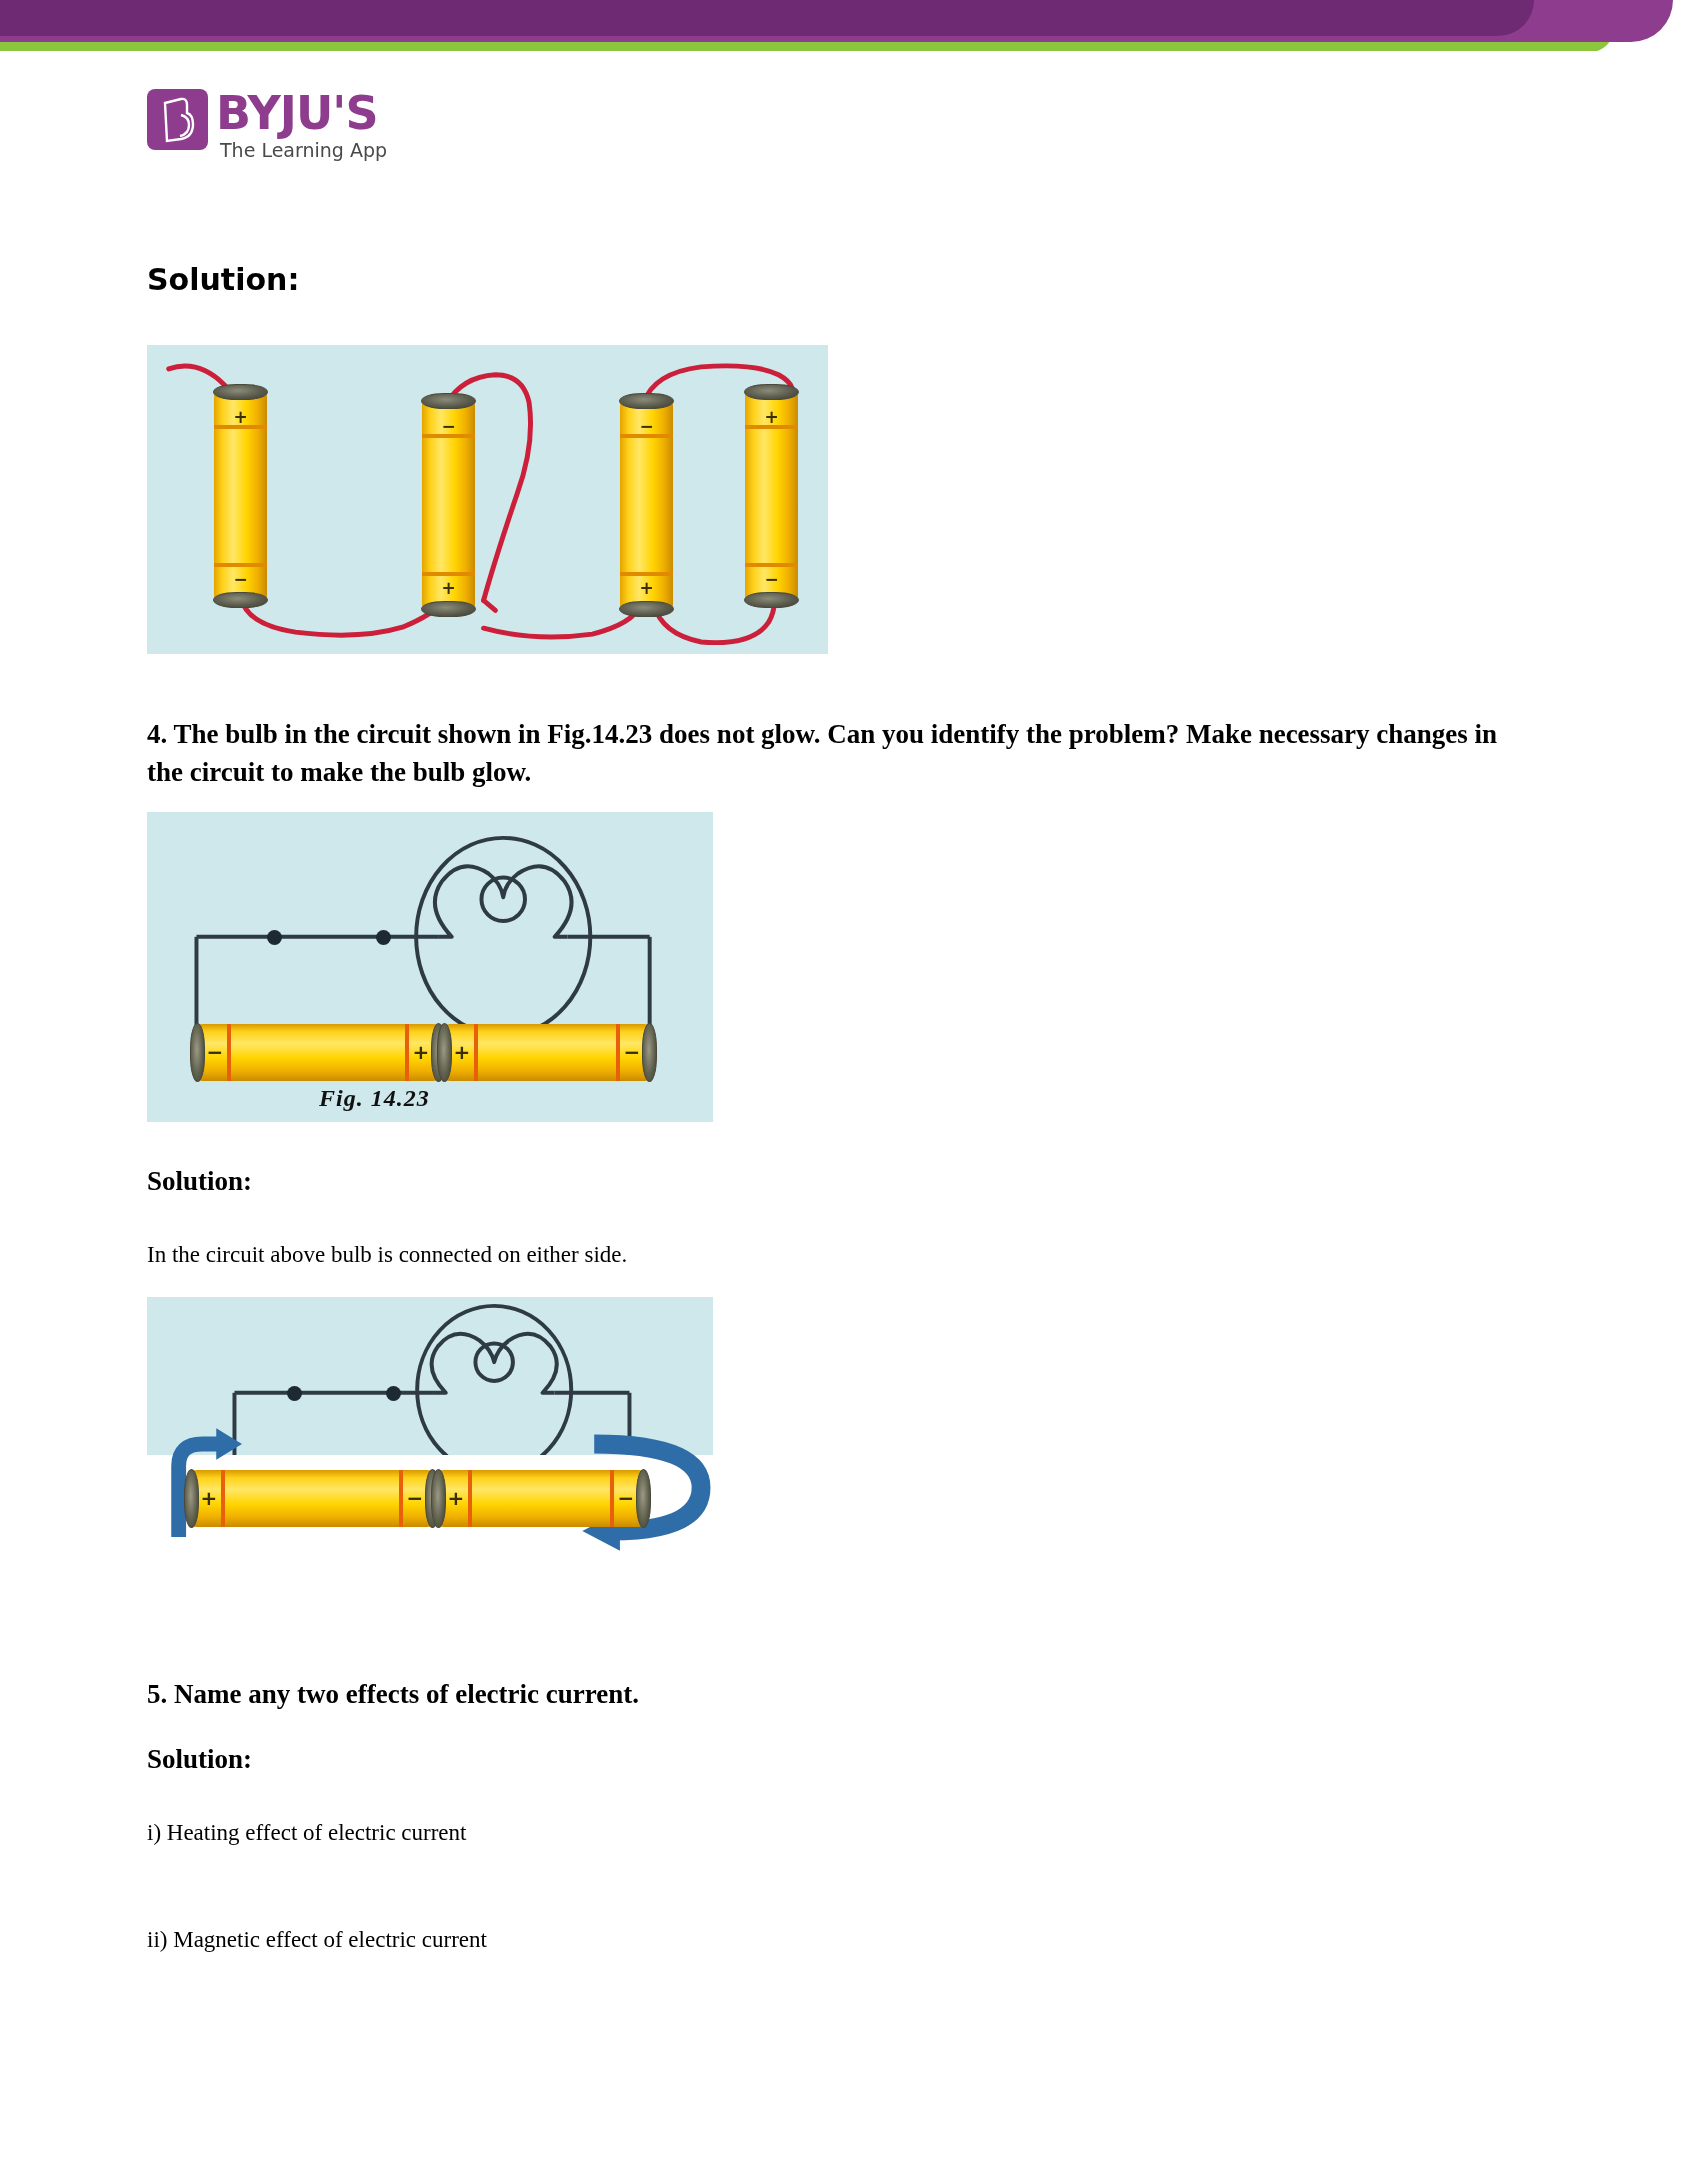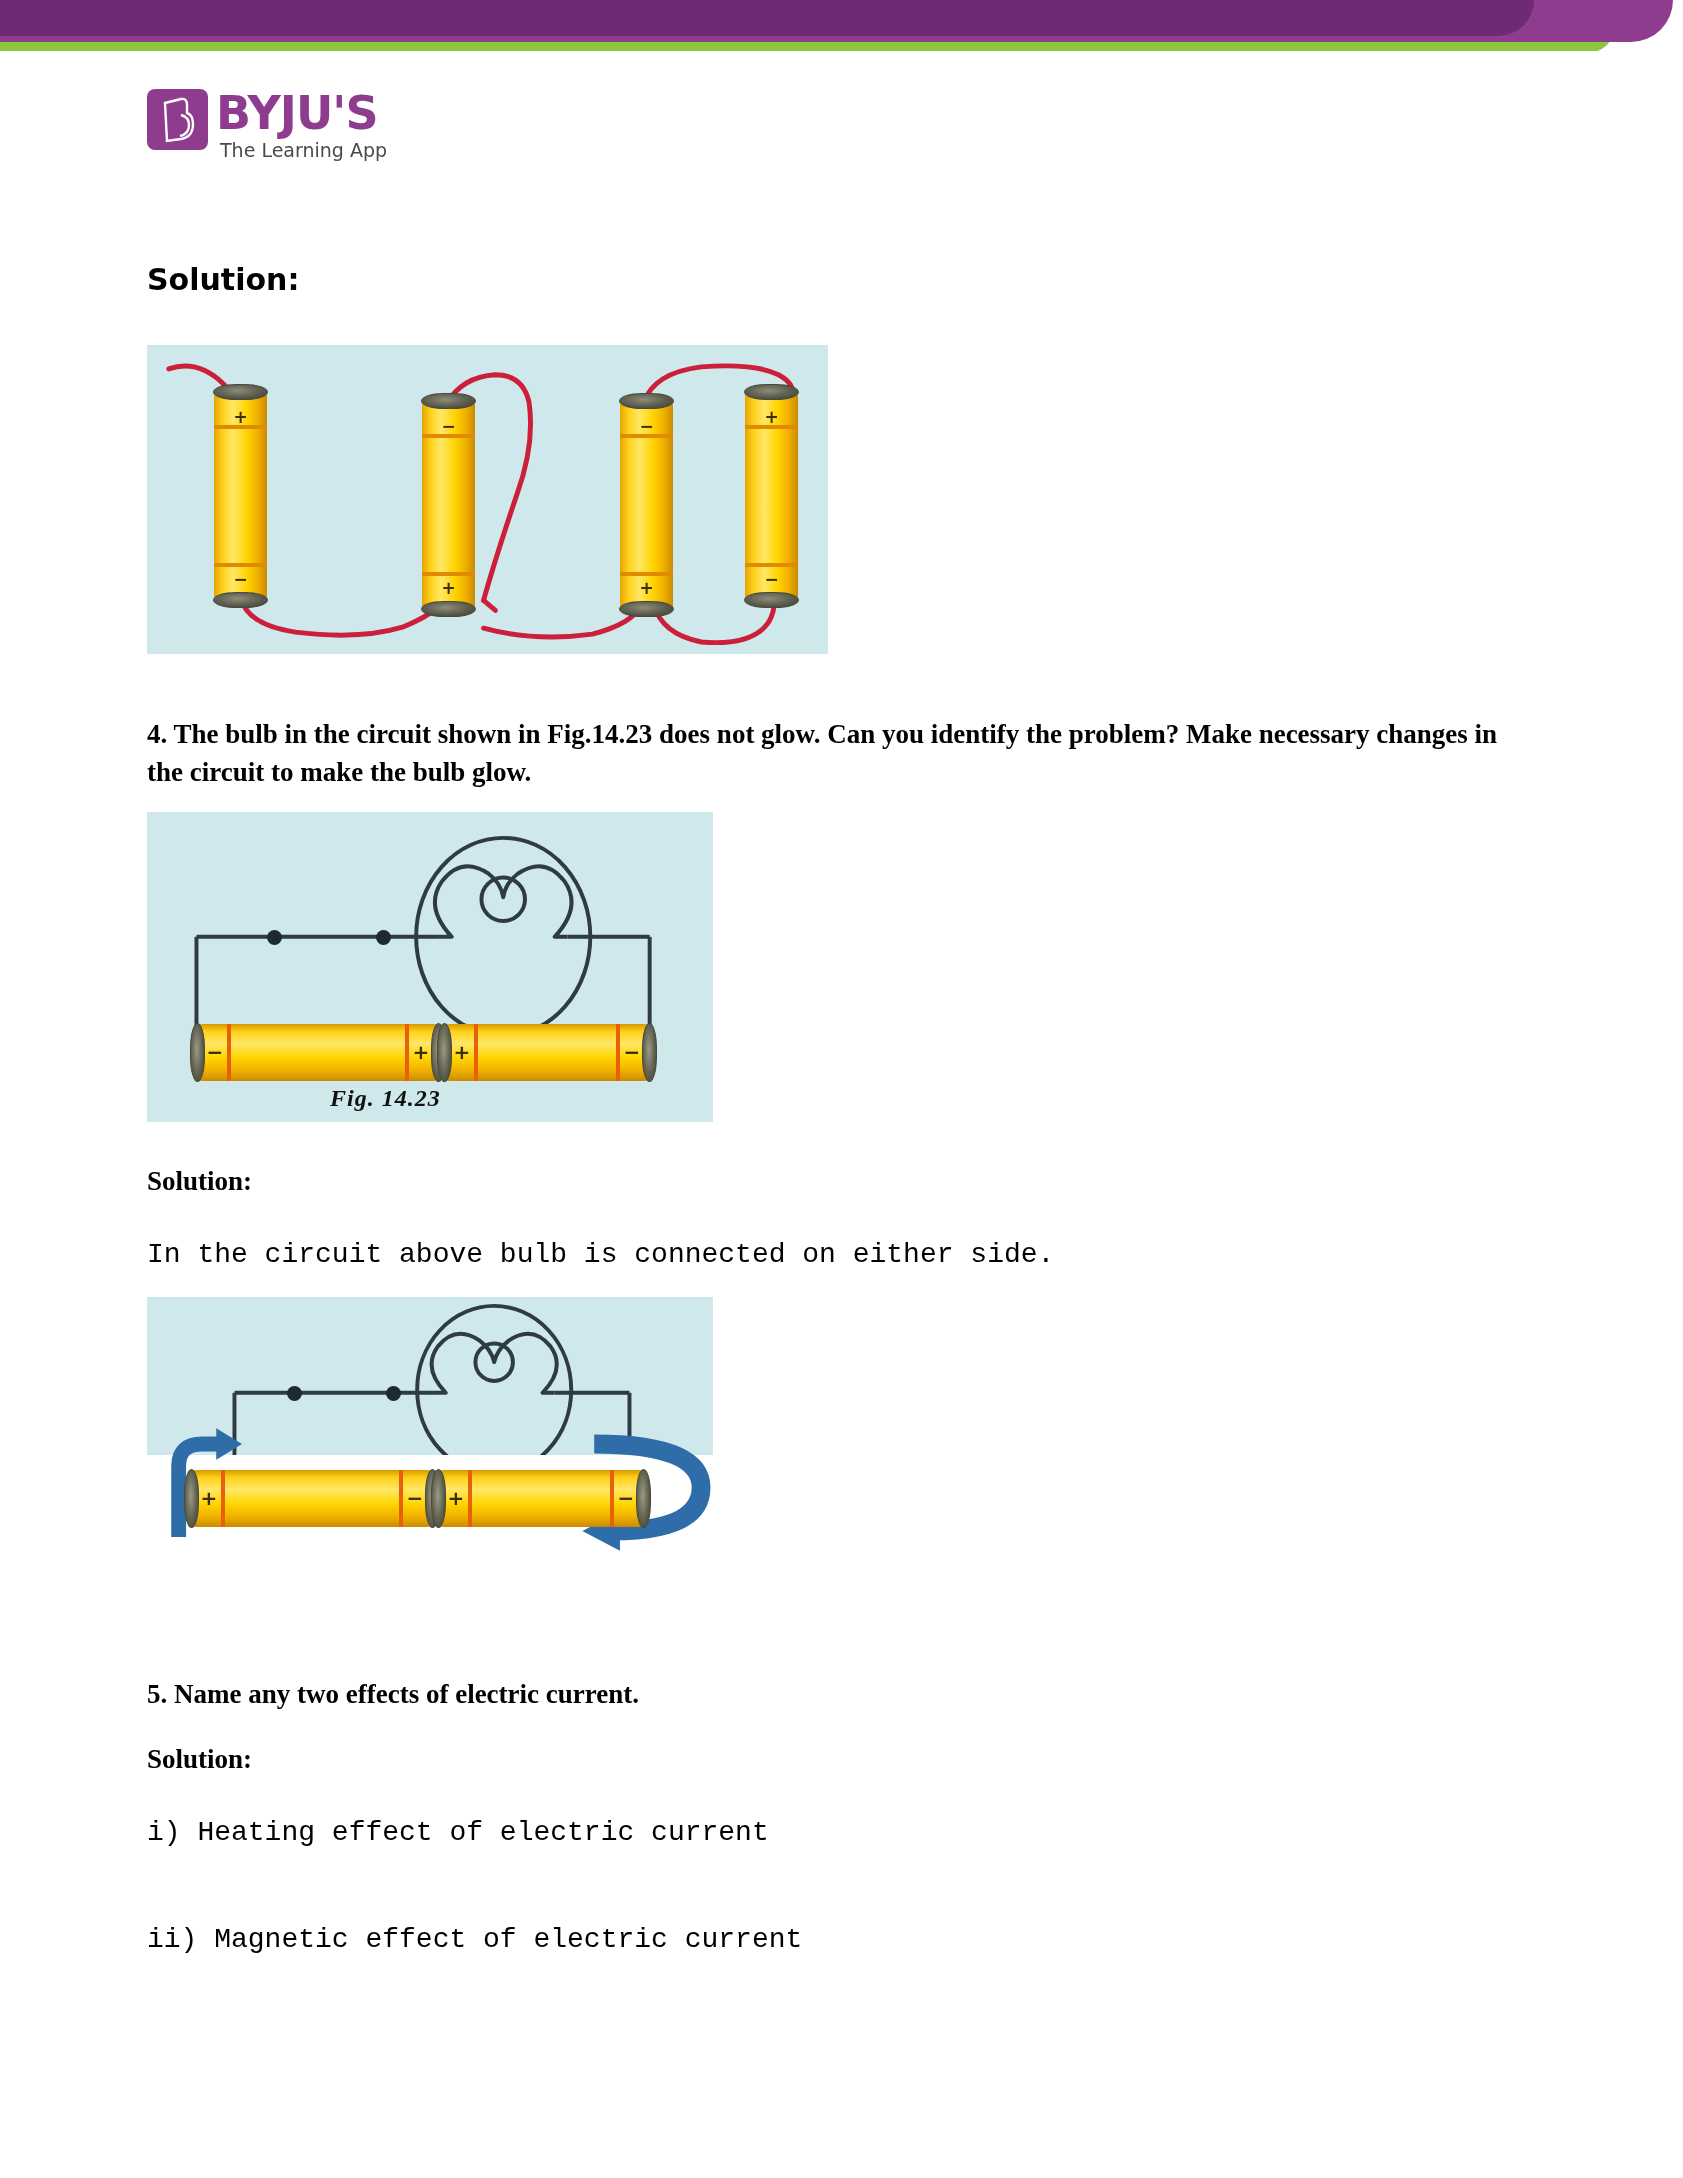--- a/index.html
+++ b/index.html
@@ -136,22 +136,22 @@
     left: 147px;
     font-family: "Liberation Serif", serif;
     font-weight: bold;
     font-size: 27px;
     color: #000;
   }
   .txt-body {
     position: absolute;
     left: 147px;
     width: 1386px;
-    font-family: Liberation Mono, monospace;
-    font-size: 28px;
+    font-family: Liberation Serif, serif;
+    font-size: 23px;
     line-height: 38px;
     color: #000;
   }
 
   
   .panel {
     position: absolute;
     background: #CFE8EC;
   }
 
@@ -379,21 +379,21 @@
 
       <div class="hbatt" style="left:297px; top:212px; width:206px;">
         <div class="hcap left"></div>
         <div class="hcap right"></div>
         <div class="hring" style="left:30px;"></div>
         <div class="hring" style="right:30px;"></div>
         <div class="hpol" style="left:8px;">+</div>
         <div class="hpol" style="right:8px;">−</div>
       </div>
 
-      <div class="fig-caption" style="left:183px; top:273px;">Fig. 14.23</div>
+      <div class="fig-caption" style="left:172px; top:273px;">Fig. 14.23</div>
     </div>
 
     <div class="txt-sol-serif" style="top:1166px;">Solution:</div>
     <div class="txt-body" style="top:1236px;">In the circuit above bulb is connected on either side.</div>
 
     <div class="panel" style="left:147px; top:1297px; width:566px; height:158px;">
       <svg width="566" height="158" style="position:absolute;left:0;top:0;" viewBox="0 0 572 160">
         <line x1="88" y1="97" x2="88" y2="160" stroke="#2F3B44" stroke-width="4"></line>
         <line x1="88" y1="97" x2="148" y2="97" stroke="#2F3B44" stroke-width="4"></line>
         <line x1="248" y1="97" x2="290" y2="97" stroke="#2F3B44" stroke-width="4"></line>

